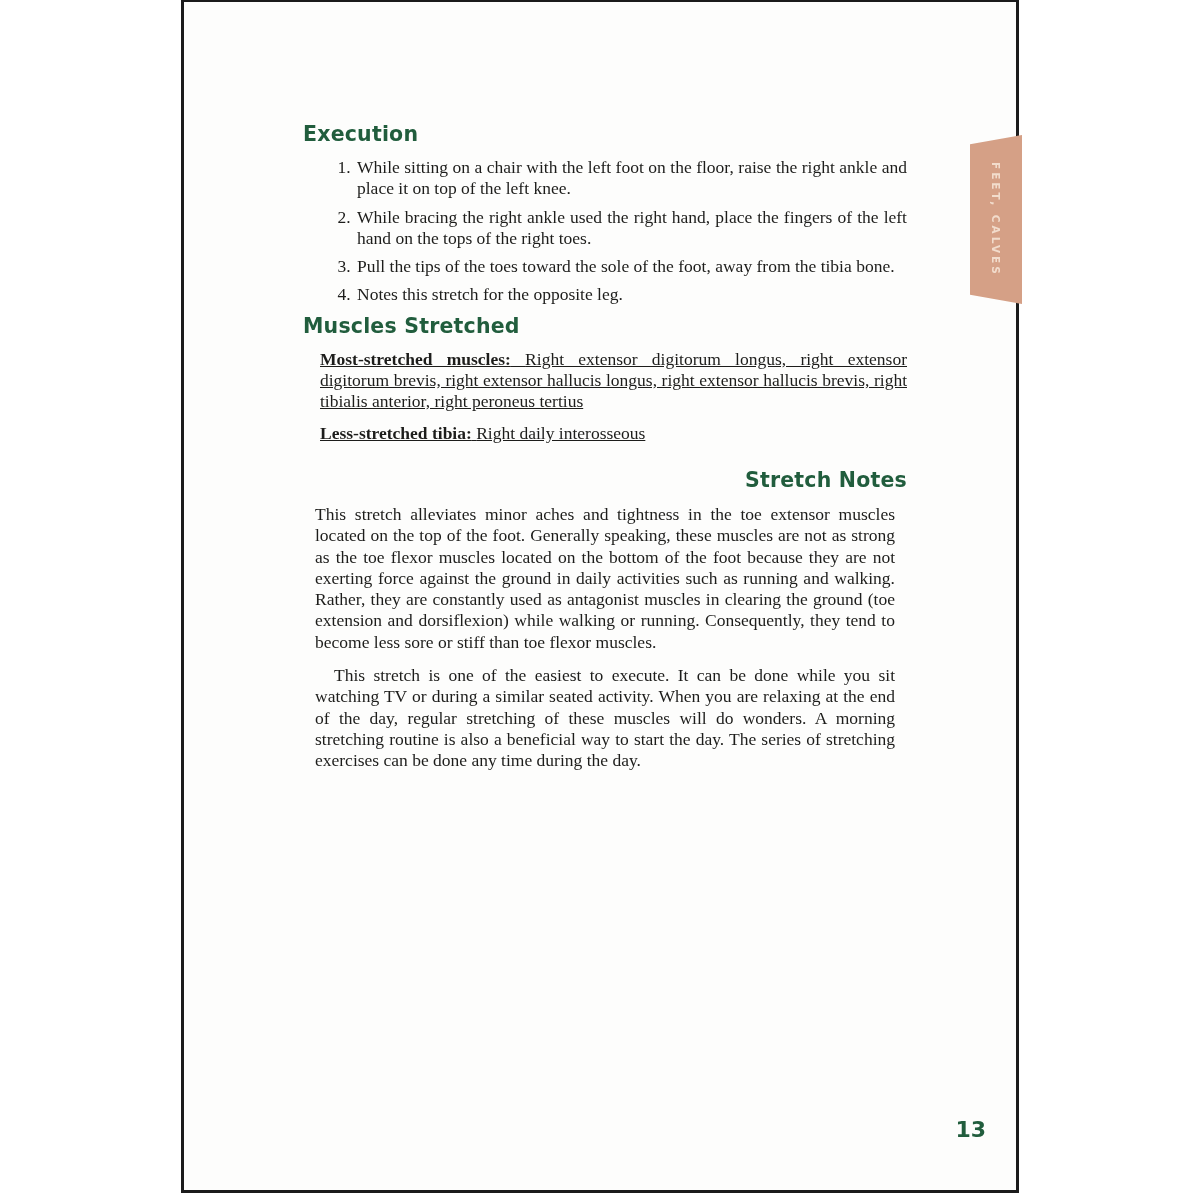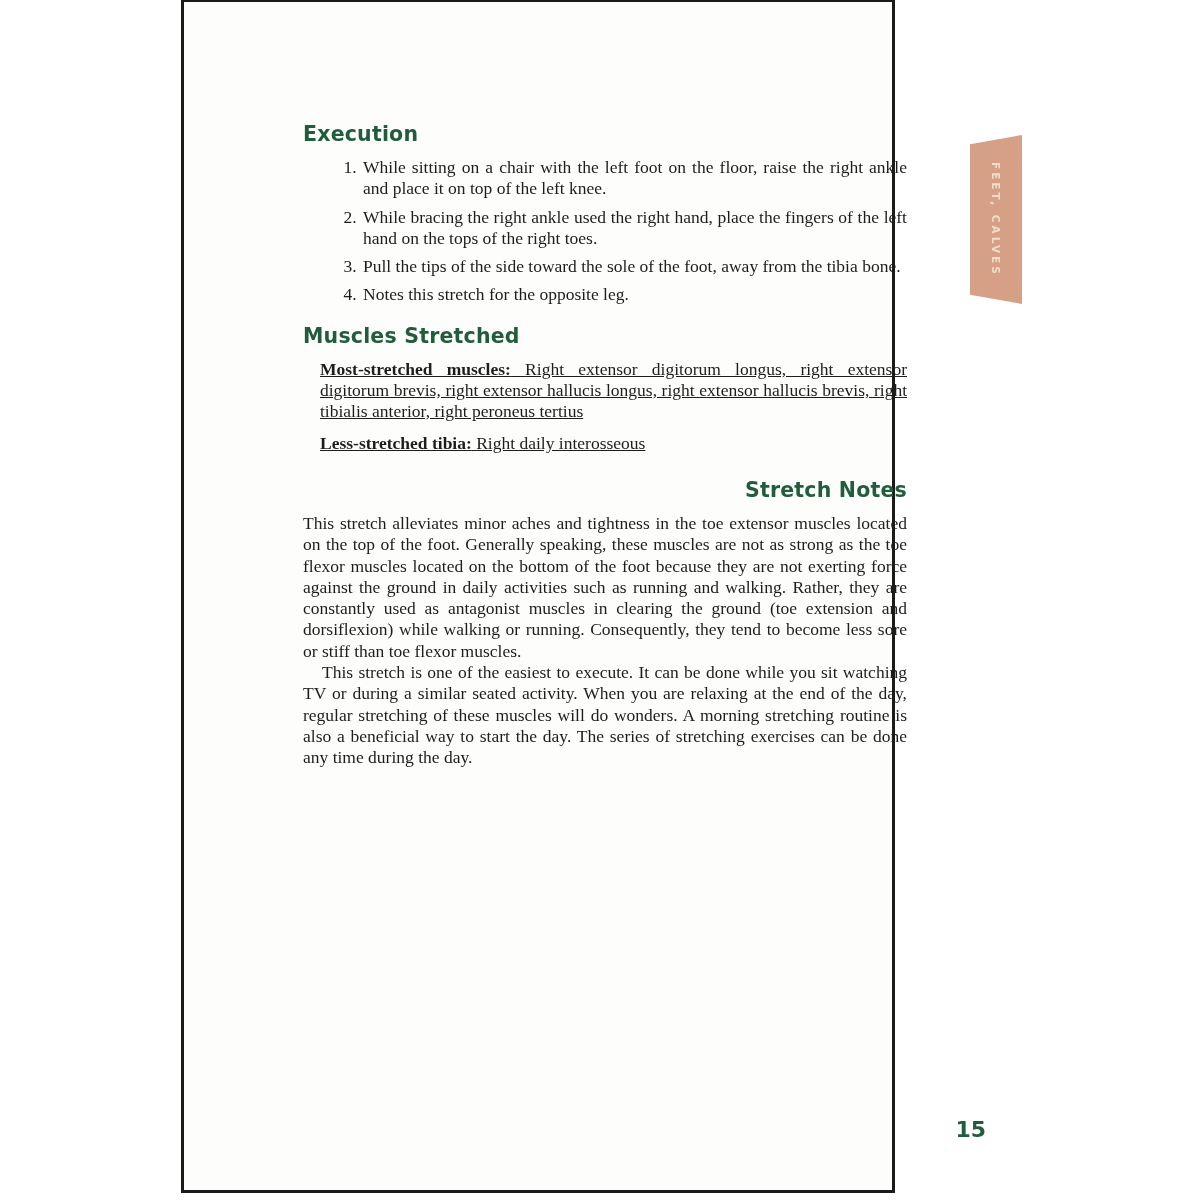--- a/index.html
+++ b/index.html
@@ -14,21 +14,21 @@
     position: relative;
     width: 1200px;
     height: 1200px;
     background: #ffffff;
     font-family: "Liberation Serif", serif;
   }
   .page {
     position: absolute;
     left: 181px;
     top: -1px;
-    width: 714px;
+    width: 838px;
     height: 1194px;
     background: #fdfdfc;
     border: 3px solid #1b1b1b;
     box-sizing: border-box;
   }
   .content {
     position: absolute;
     left: 119px;
     top: 120px;
     width: 604px;
@@ -38,42 +38,42 @@
   }
   h2.section-heading {
     font-family: "DejaVu Sans", sans-serif;
     font-weight: bold;
     font-size: 20.5px;
     line-height: 24px;
     color: #215d3d;
     margin: 0 0 11px 0;
     letter-spacing: 0.2px;
   }
-  h2.gap-top-muscles { margin-top: 18px; }
+  h2.gap-top-muscles { margin-top: 8px; }
   h2.gap-top-notes   { margin-top: 24px; text-align: right; }
   ol.steps {
     margin: 0 0 0 0;
     padding: 0 0 0 44px;
     text-align: justify;
   }
   ol.steps li {
-    margin: 0 0 7px 14px;
+    margin: 0 0 7px 8px;
     padding-left: 2px;
   }
   p.muscle-line {
     margin: 0 0 10px 0;
     padding-left: 17px;
     text-align: justify;
     text-decoration: underline;
   }
   p.muscle-line strong {
     font-weight: bold;
   }
   p.note-para {
-    margin: 0;
+    margin: 12px;
     text-align: justify;
   }
   p.note-para.indented { text-indent: 19px; }
   .edge-tab {
     position: absolute;
     left: 786px;
     top: 133px;
     width: 52px;
     height: 169px;
     background: #d5a086;
@@ -109,21 +109,21 @@
 <div class="canvas">
   <div class="page">
 
     <div class="content">
 
       <h2 class="section-heading">Execution</h2>
 
       <ol class="steps">
         <li>While sitting on a chair with the left foot on the floor, raise the right ankle and place it on top of the left knee.</li>
         <li>While bracing the right ankle used the right hand, place the fingers of the left hand on the tops of the right toes.</li>
-        <li>Pull the tips of the side toward the sole of the foot, away from the tibia bone.</li>
+        <li>Pull the tips of the toes toward the sole of the foot, away from the tibia bone.</li>
         <li>Notes this stretch for the opposite leg.</li>
       </ol>
 
       <h2 class="section-heading gap-top-muscles">Muscles Stretched</h2>
 
       <p class="muscle-line">
         <strong>Most-stretched muscles:</strong>
         <span>Right extensor digitorum longus, right extensor digitorum brevis, right extensor hallucis longus, right extensor hallucis brevis, right tibialis anterior, right peroneus tertius</span>
       </p>
 
@@ -138,16 +138,16 @@
 
       <p class="note-para indented">This stretch is one of the easiest to execute. It can be done while you sit watching TV or during a similar seated activity. When you are relaxing at the end of the day, regular stretching of these muscles will do wonders. A morning stretching routine is also a beneficial way to start the day. The series of stretching exercises can be done any time during the day.</p>
 
 
     </div>
 
     <div class="edge-tab">
       <span class="tab-text">FEET, CALVES</span>
     </div>
 
-    <div class="page-number">15</div>
+    <div class="page-number">13</div>
 
   </div>
 </div>
 
 </body></html>

